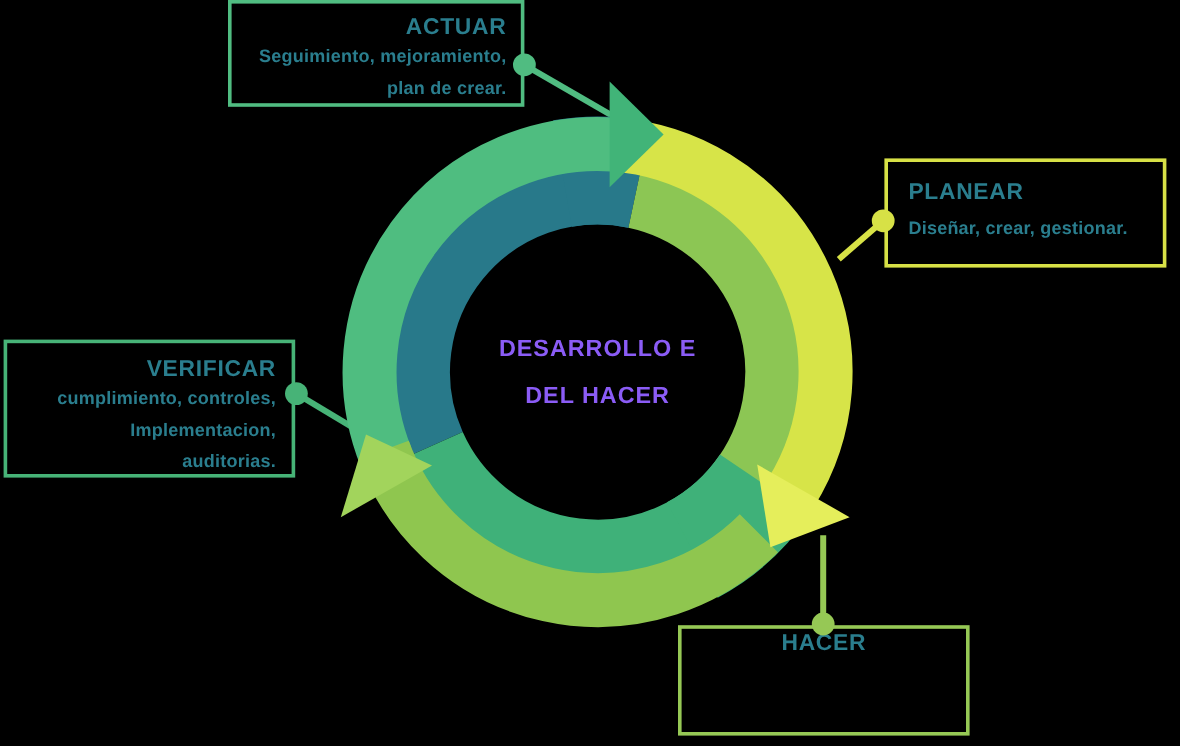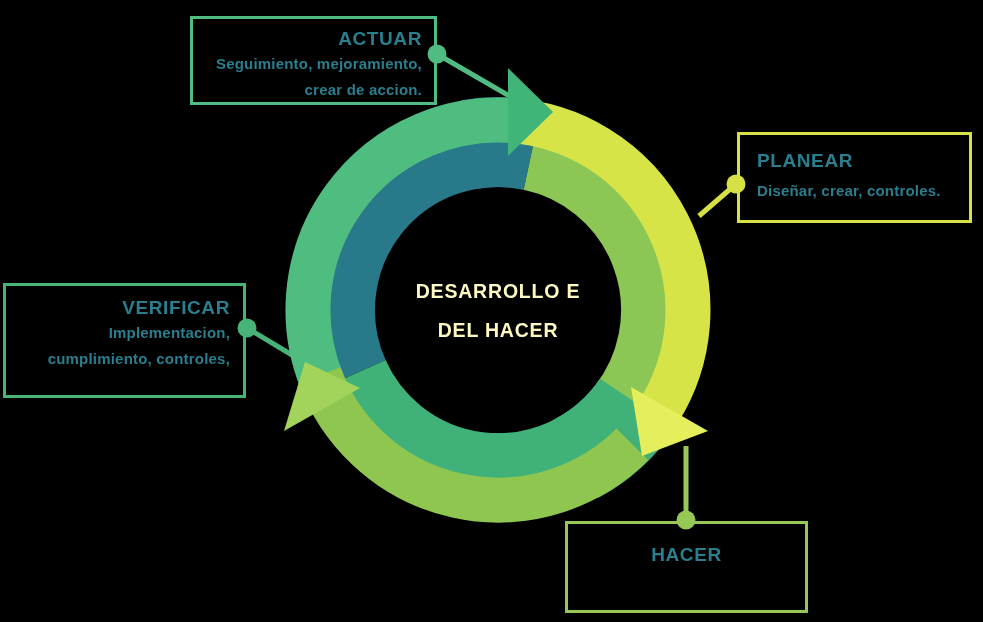--- a/index.html
+++ b/index.html
@@ -12,28 +12,28 @@
   .label-box {
     position:absolute; box-sizing:border-box; border:3px solid #4DB97D;
     color:#2A7E8E; z-index:2;
   }
   .label-box .title {
     font-weight:bold; font-size:19px; letter-spacing:0.6px; line-height:25px;
   }
   .label-box .line {
     font-weight:bold; font-size:15px; line-height:26px; letter-spacing:0.2px;
   }
-  .box-actuar    { left:190px; top:16px;   width:247px; height:89px;  text-align:right;  padding:7px 12px 0 8px;  border-color:#50BC81; }
+  .box-actuar    { left:190px; top:0;   width:247px; height:89px;  text-align:right;  padding:7px 12px 0 8px;  border-color:#50BC81; }
   .box-planear   { left:737px; top:132px; width:235px; height:91px;  text-align:left;   padding:13px 24px 0 17px; border-color:#D7E146; }
   .box-verificar { left:3px;   top:283px; width:243px; height:115px; text-align:right;  padding:9px 13px 0 8px;  border-color:#47B377; }
-  .box-hacer     { left:565px; top:521px; width:243px; height:92px;  text-align:center; padding:18px 8px 0 8px;   border-color:#96C855; }
+  .box-hacer     { left:565px; top:521px; width:243px; height:92px;  text-align:center; padding:0 8px 0 8px;   border-color:#96C855; }
   .box-planear .title { margin-bottom:5px; }
   .center-text {
     position:absolute; left:371px; top:272px; width:254px; z-index:2;
-    text-align:center; color:#fef9c3; font-weight:bold; font-size:19.5px;
+    text-align:center; color:#8b5cf6; font-weight:bold; font-size:19.5px;
     line-height:39px; letter-spacing:0.8px;
   }
 </style>
 </head>
 <body>
 
 <div class="stage">
 
   <svg class="diagram-svg" width="983" height="622" viewBox="0 0 983 622">
 
@@ -59,32 +59,33 @@
 
     <circle cx="437" cy="54" r="9.5" fill="#50BC81"></circle>
     <circle cx="736" cy="184" r="9.5" fill="#D7E146"></circle>
     <circle cx="247" cy="328" r="9.5" fill="#47B377"></circle>
     <circle cx="686" cy="520" r="9.5" fill="#96C855"></circle>
   </svg>
 
   <div class="label-box box-actuar">
     <div class="title">ACTUAR</div>
     <div class="line">Seguimiento, mejoramiento,</div>
-    <div class="line">crear de accion.</div>
+    <div class="line">plan de crear.</div>
   </div>
 
   <div class="label-box box-planear">
     <div class="title">PLANEAR</div>
-    <div class="line">Diseñar, crear, controles.</div>
+    <div class="line">Diseñar, crear, gestionar.</div>
   </div>
 
   <div class="label-box box-verificar">
     <div class="title">VERIFICAR</div>
+    <div class="line">cumplimiento, controles,</div>
     <div class="line">Implementacion,</div>
-    <div class="line">cumplimiento, controles,</div>
+    <div class="line">auditorias.</div>
   </div>
 
   <div class="label-box box-hacer">
     <div class="title">HACER</div>
   </div>
 
   <div class="center-text">
     <div>DESARROLLO E</div>
     <div>DEL HACER</div>
   </div>

